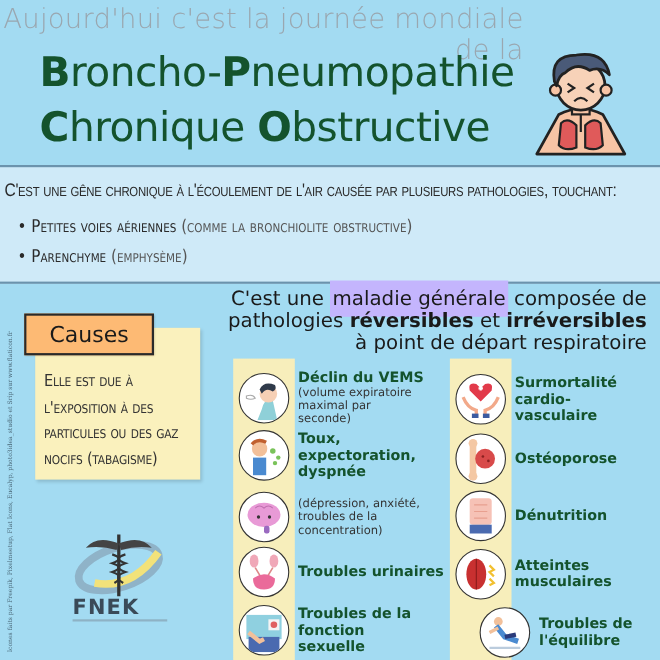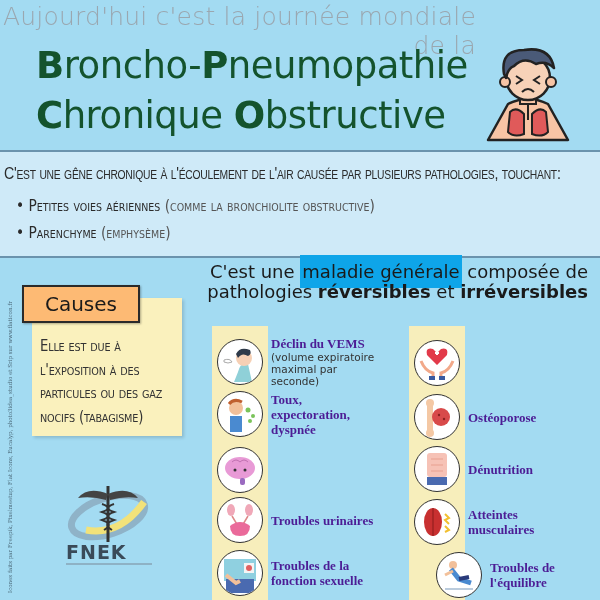--- a/index.html
+++ b/index.html
@@ -47,21 +47,21 @@
   }
   .info-bullet .paren { color: #555; font-weight: normal; }
   .bullet-1 { top: 196px; }
   .bullet-2 { top: 223px; }
 
   
   .intro {
     right: 12px; top: 262px; width: 410px; text-align: right;
     font-size: 18px; line-height: 20px; color: #1a1a1a;
   }
-  .intro .hl { background: #0ea5e9; padding: 6px 2px; }
+  .intro .hl { background: #c4b5fd; padding: 6px 2px; }
   .intro b { font-weight: bold; }
 
   
   .causes-note {
     left: 32px; top: 298px; width: 150px; height: 138px;
     background: #faf1bd;
     box-shadow: 2px 2px 3px rgba(0,0,0,0.15);
   }
   .causes-title-box {
     left: 22px; top: 285px; width: 118px; height: 38px;
@@ -101,21 +101,21 @@
   .col-stripe.right { left: 409px; top: 326px; height: 274px; }
 
   .item { position: absolute; display: flex; align-items: center; }
   .icon-circle {
     width: 46px; height: 46px; border-radius: 50%;
     background: #ffffff; border: 1.5px solid #333;
     display: flex; align-items: center; justify-content: center;
     flex: 0 0 46px; overflow: hidden;
   }
   .item-text { margin-left: 8px; }
-  .item-title { font-size: 13px; font-weight: bold; line-height: 15px; color: #4c1d95; font-family: Liberation Serif, serif; }
+  .item-title { font-size: 13px; font-weight: bold; line-height: 15px; color: #14532d; }
   .item-sub { font-size: 10.5px; line-height: 12px; color: #333; }
 </style>
 </head>
 <body>
 
 <div class="abs top-line">Aujourd'hui c'est la journée mondiale de la</div>
 <div class="abs title-line title-1">
   <b>B</b><span>roncho-</span><b>P</b><span>neumopathie</span>
 </div>
 <div class="abs title-line title-2">
@@ -140,20 +140,21 @@
 <div class="abs info-bullet bullet-1">
   <span>• </span><span>Petites voies aériennes</span> <span class="paren">(comme la bronchiolite obstructive)</span>
 </div>
 <div class="abs info-bullet bullet-2">
   <span>• </span><span>Parenchyme</span> <span class="paren">(emphysème)</span>
 </div>
 
 <div class="abs intro">
   <span>C'est une </span><span class="hl">maladie générale</span><span> composée de</span><br>
   <span>pathologies </span><b>réversibles</b><span> et </span><b>irréversibles</b><br>
+  <span>à point de départ respiratoire</span>
 </div>
 
 <div class="abs causes-note"></div>
 <div class="abs causes-title-box">Causes</div>
 <div class="abs causes-text">Elle est due à l'exposition à des particules ou des gaz nocifs (tabagisme)</div>
 
 <div class="abs credits">Icones faits par Freepik, Pixelmeetup, Flat Icons, Eucalyp, photo3idea_studio et Srip sur www.flaticon.fr</div>
 
 <svg class="abs logo" viewBox="0 0 100 80">
   <ellipse cx="50" cy="36" rx="38" ry="18" fill="none" stroke="#8fb3c8" stroke-width="7" transform="rotate(-18 50 36)"></ellipse>
@@ -205,20 +206,21 @@
   <div class="icon-circle">
     <svg width="40" height="40" viewBox="0 0 40 40">
         <ellipse cx="20" cy="18" rx="15" ry="11" fill="#e89ad6"></ellipse>
         <path d="M12 12 Q16 8 20 12 Q24 8 28 12" stroke="#c070b0" fill="none"></path>
         <circle cx="15" cy="20" r="1.5" fill="#333"></circle>
         <circle cx="25" cy="20" r="1.5" fill="#333"></circle>
         <rect x="20" y="28" width="5" height="7" rx="2" fill="#9a6ac0"></rect>
       </svg>
   </div>
   <div class="item-text">
+    <div class="item-sub" style="width:140px;">(dépression, anxiété, troubles de la concentration)</div>
   </div>
 </div>
 
 <div class="item" style="left:217px; top:497px;text-align:center;">
   <div class="icon-circle">
     <svg width="40" height="40" viewBox="0 0 40 40">
         <ellipse cx="11" cy="10" rx="4" ry="6" fill="#f0a8b8"></ellipse>
         <ellipse cx="29" cy="10" rx="4" ry="6" fill="#f0a8b8"></ellipse>
         <path d="M12 16 L18 26 M28 16 L22 26" stroke="#d88" stroke-width="1.5"></path>
         <path d="M10 26 Q20 18 30 26 Q30 36 20 36 Q10 36 10 26 Z" fill="#ea6a9a"></path>
@@ -246,20 +248,23 @@
 
 <div class="item" style="left:414px; top:340px;">
   <div class="icon-circle">
     <svg width="40" height="40" viewBox="0 0 40 40">
         <path d="M20 22 L10 12 Q8 4 16 6 L20 10 L24 6 Q32 4 30 12 Z" fill="#e23a4a"></path>
         <path d="M18 10 h4 M20 8 v4" stroke="#fff" stroke-width="2"></path>
         <path d="M4 18 Q8 28 16 30 L16 34 M36 18 Q32 28 24 30 L24 34" stroke="#f2a98a" stroke-width="3" fill="none"></path>
         <rect x="12" y="33" width="6" height="4" fill="#3a5aa0"></rect>
         <rect x="22" y="33" width="6" height="4" fill="#3a5aa0"></rect>
       </svg>
+  </div>
+  <div class="item-text">
+    <div class="item-title" style="width:100px;">Surmortalité cardio-vasculaire</div>
   </div>
 </div>
 
 <div class="item" style="left:414px; top:394px;">
   <div class="icon-circle">
     <svg width="40" height="40" viewBox="0 0 40 40">
         <rect x="10" y="6" width="6" height="30" rx="3" fill="#f4c8a4"></rect>
         <circle cx="13" cy="6" r="4" fill="#f4c8a4"></circle>
         <circle cx="13" cy="36" r="4" fill="#f4c8a4"></circle>
         <circle cx="24" cy="20" r="9" fill="#d84a4a"></circle>

